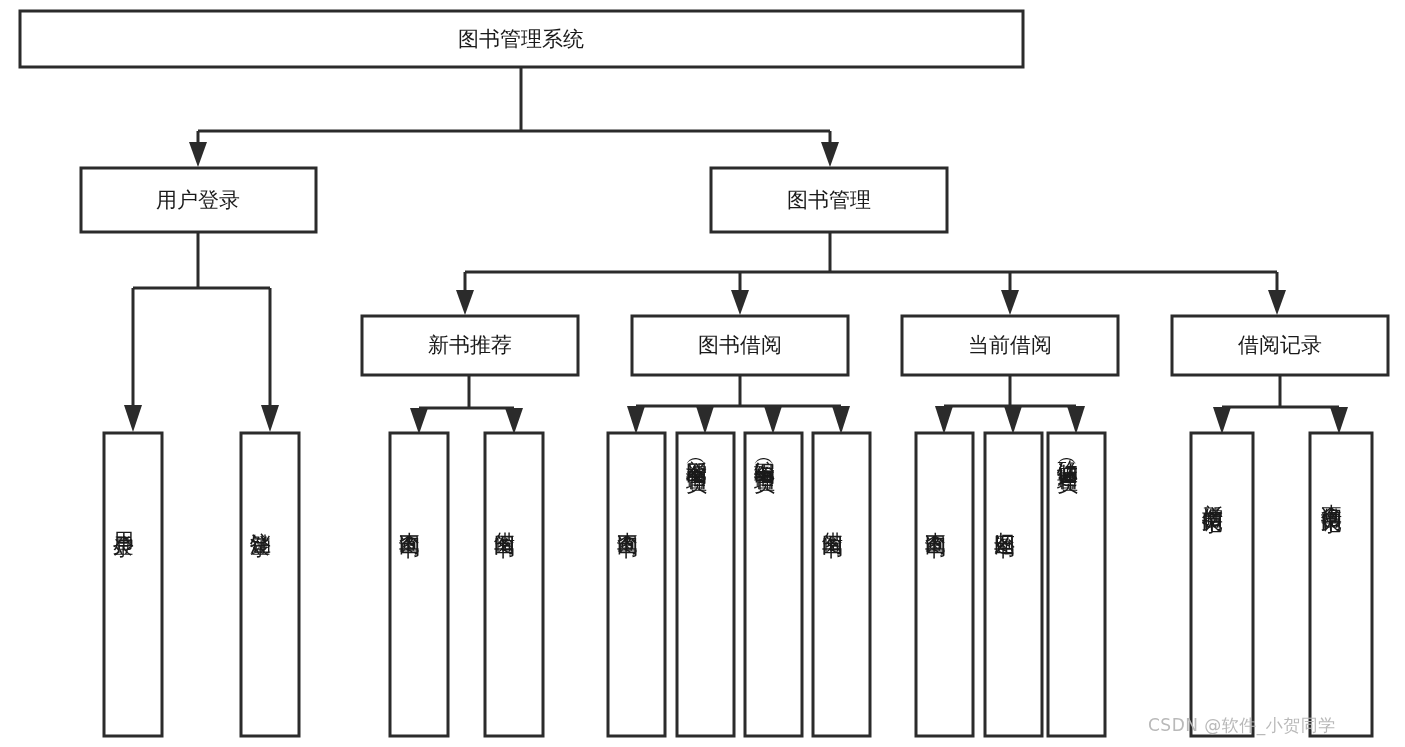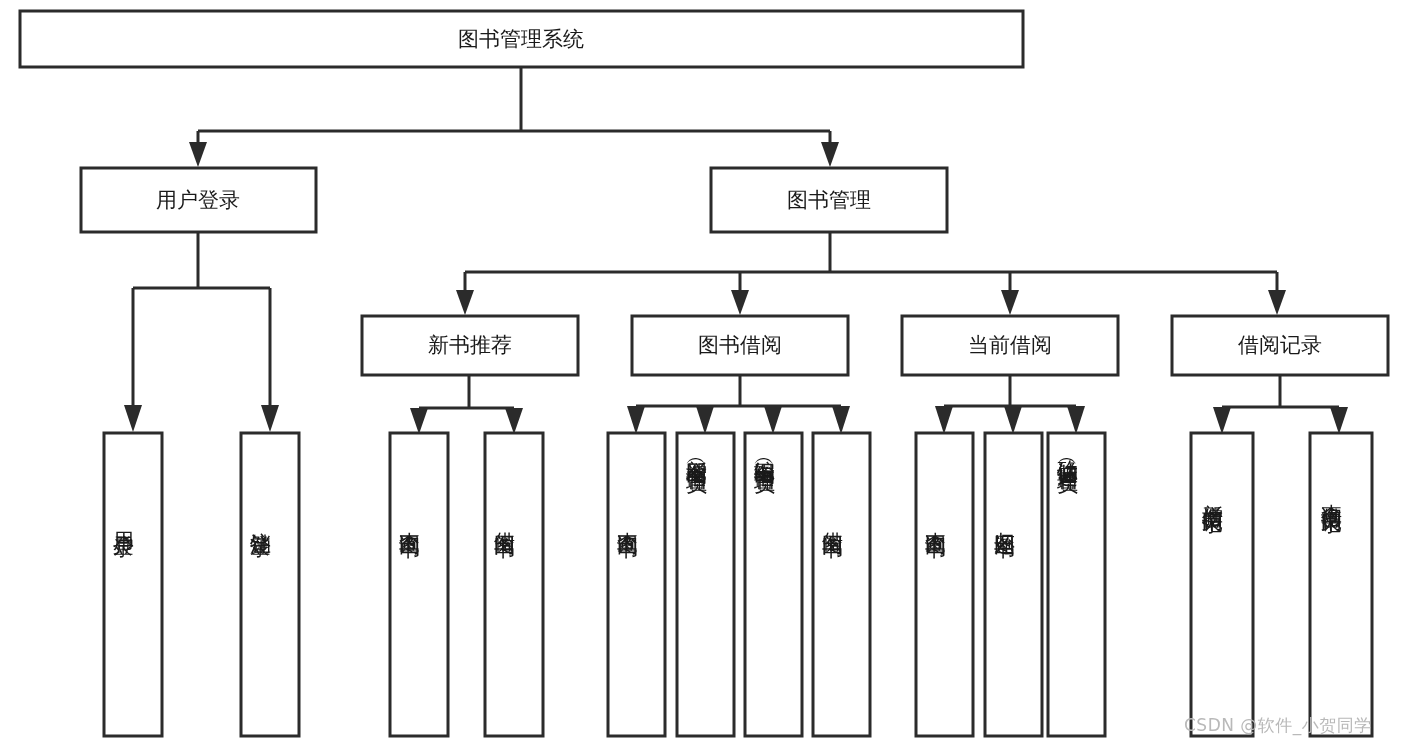--- a/index.html
+++ b/index.html
@@ -58,21 +58,21 @@
     font-family: "DejaVu Sans", "Liberation Sans", sans-serif;
     font-size: 21px;
     line-height: 1.02;
     color: #1a1a1a;
     letter-spacing: 2px;
     white-space: nowrap;
     pointer-events: none;
   }
   .watermark {
     position: absolute;
-    left: 1184px;
+    left: 1148px;
     top: 714px;
     font-family: "DejaVu Sans", "Liberation Sans", sans-serif;
     font-size: 17px;
     color: #b9b9b9;
     white-space: nowrap;
     letter-spacing: 0.5px;
   }
 </style>
 </head>
 <body>

